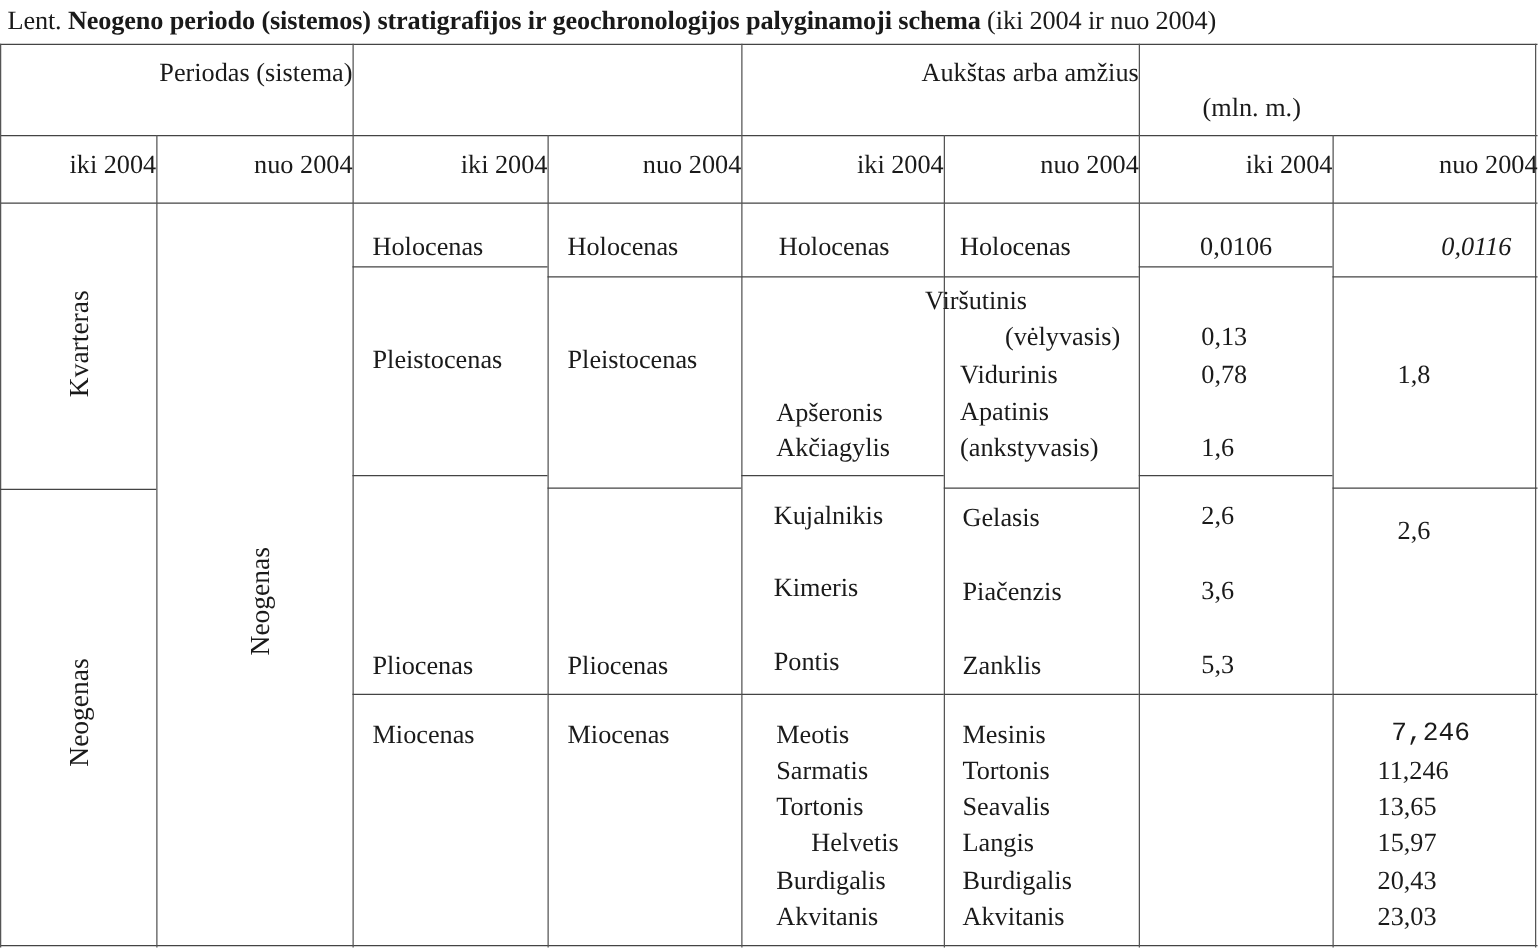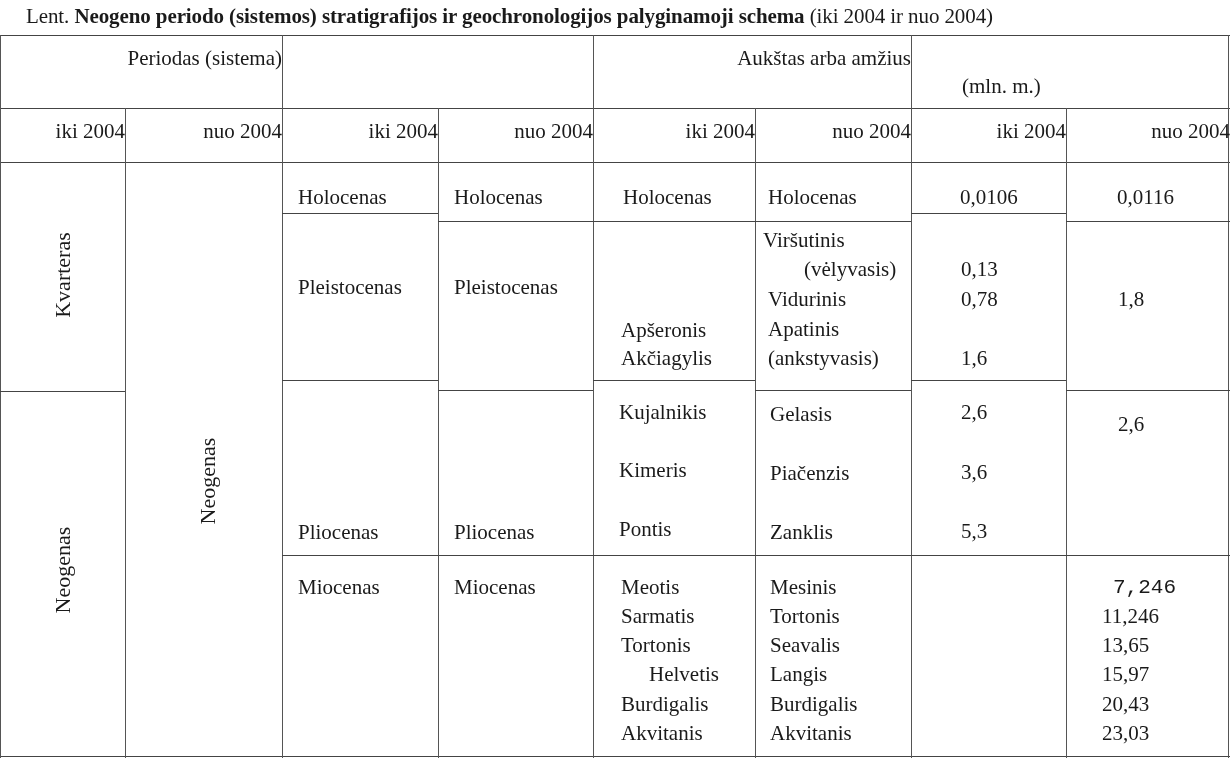--- a/index.html
+++ b/index.html
@@ -1,18 +1,18 @@
 <!DOCTYPE html>
 <html><head>
 <meta charset="utf-8">
 <style>
   html, body { margin: 0; padding: 0; background: #ffffff; }
   body { width: 1230px; height: 758px; position: relative; overflow: hidden;
          font-family: "Liberation Serif", "DejaVu Serif", serif; color: #1a1a1a; }
-  .caption { position: absolute; left: 6px; top: 4px; font-size: 21px; white-space: nowrap; letter-spacing: -0.1px; margin-left: 20px; }
+  .caption { position: absolute; left: 6px; top: 4px; font-size: 21px; white-space: nowrap; letter-spacing: -0.1px; }
   .caption b { font-weight: bold; }
   .table { position: absolute; left: 0; top: 0; width: 1230px; height: 758px; }
   .txt { position: absolute; font-size: 21px; line-height: 29.5px; white-space: pre; }
   .center { text-align: right; }
   .vert { position: absolute; font-size: 22px; white-space: nowrap; transform: rotate(-90deg); transform-origin: center center; }
   .hline { position: absolute; height: 0; border-top: 1.5px solid #444; }
   .vline { position: absolute; width: 0; border-left: 1.5px solid #555; }
 </style>
 </head>
 <body>
@@ -85,21 +85,21 @@
   <div class="txt" style="left:621px; top:602px;">Sarmatis</div>
   <div class="txt" style="left:621px; top:631px;">Tortonis</div>
   <div class="txt" style="left:621px; top:660px;margin-left:28px;">Helvetis</div>
   <div class="txt" style="left:621px; top:690px;">Burdigalis</div>
   <div class="txt" style="left:621px; top:719px;">Akvitanis</div>
 
   <div class="hline" style="left:755px; top:221px; width:156px;"></div>
   <div class="hline" style="left:755px; top:390px; width:156px;"></div>
   <div class="hline" style="left:755px; top:555px; width:156px;"></div>
   <div class="txt" style="left:768px; top:183px;">Holocenas</div>
-  <div class="txt" style="left:763px; top:226px;text-align:center;">Viršutinis</div>
+  <div class="txt" style="left:740px; top:226px;text-align:center;">Viršutinis</div>
   <div class="txt" style="left:804px; top:255px;">(vėlyvasis)</div>
   <div class="txt" style="left:768px; top:285px;">Vidurinis</div>
   <div class="txt" style="left:768px; top:315px;">Apatinis</div>
   <div class="txt" style="left:768px; top:344px;">(ankstyvasis)</div>
   <div class="txt" style="left:770px; top:400px;">Gelasis</div>
   <div class="txt" style="left:770px; top:459px;">Piačenzis</div>
   <div class="txt" style="left:770px; top:518px;">Zanklis</div>
   <div class="txt" style="left:770px; top:573px;">Mesinis</div>
   <div class="txt" style="left:770px; top:602px;">Tortonis</div>
   <div class="txt" style="left:770px; top:631px;">Seavalis</div>
@@ -114,21 +114,21 @@
   <div class="txt" style="left:961px; top:255px;">0,13</div>
   <div class="txt" style="left:961px; top:285px;">0,78</div>
   <div class="txt" style="left:961px; top:344px;">1,6</div>
   <div class="txt" style="left:961px; top:398px;">2,6</div>
   <div class="txt" style="left:961px; top:458px;">3,6</div>
   <div class="txt" style="left:961px; top:517px;">5,3</div>
 
   <div class="hline" style="left:1066px; top:221px; width:164px;"></div>
   <div class="hline" style="left:1066px; top:390px; width:164px;"></div>
   <div class="hline" style="left:1066px; top:555px; width:164px;"></div>
-  <div class="txt" style="left:1117px; top:183px;">0,0116</div>
+  <div class="txt" style="left:1153px; top:183px;font-style:italic;">0,0116</div>
   <div class="txt" style="left:1118px; top:285px;">1,8</div>
   <div class="txt" style="left:1118px; top:410px;">2,6</div>
   <div class="txt" style="left:1113px; top:573px;font-family:Liberation Mono, monospace;">7,246</div>
   <div class="txt" style="left:1102px; top:602px;">11,246</div>
   <div class="txt" style="left:1102px; top:631px;">13,65</div>
   <div class="txt" style="left:1102px; top:660px;">15,97</div>
   <div class="txt" style="left:1102px; top:690px;">20,43</div>
   <div class="txt" style="left:1102px; top:719px;">23,03</div>
 </div>
 

